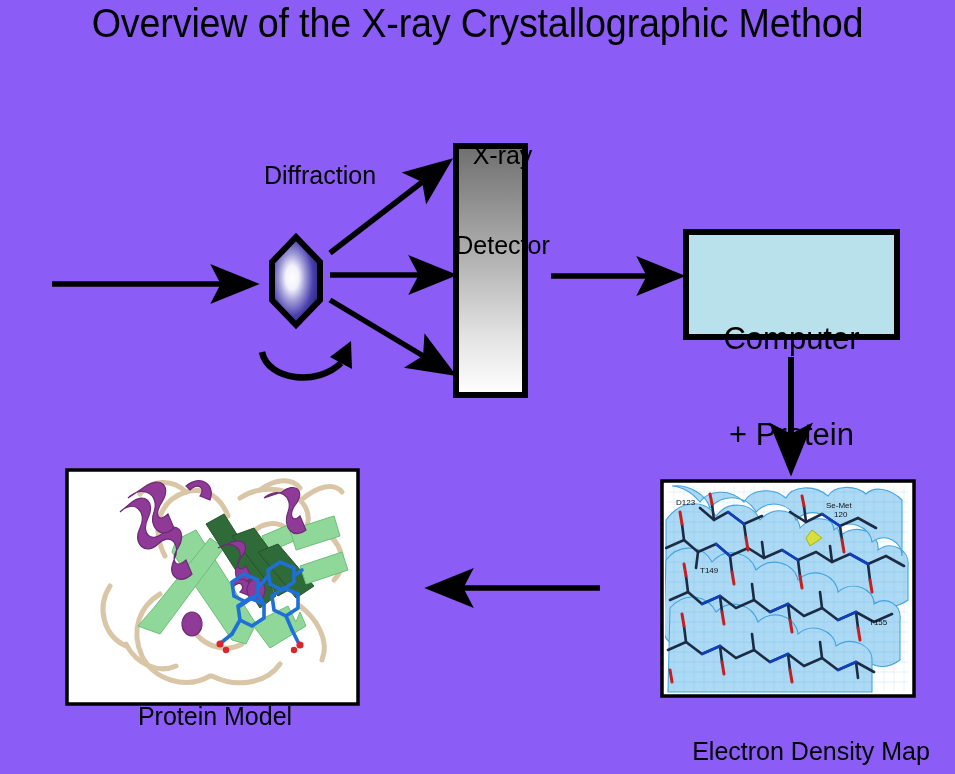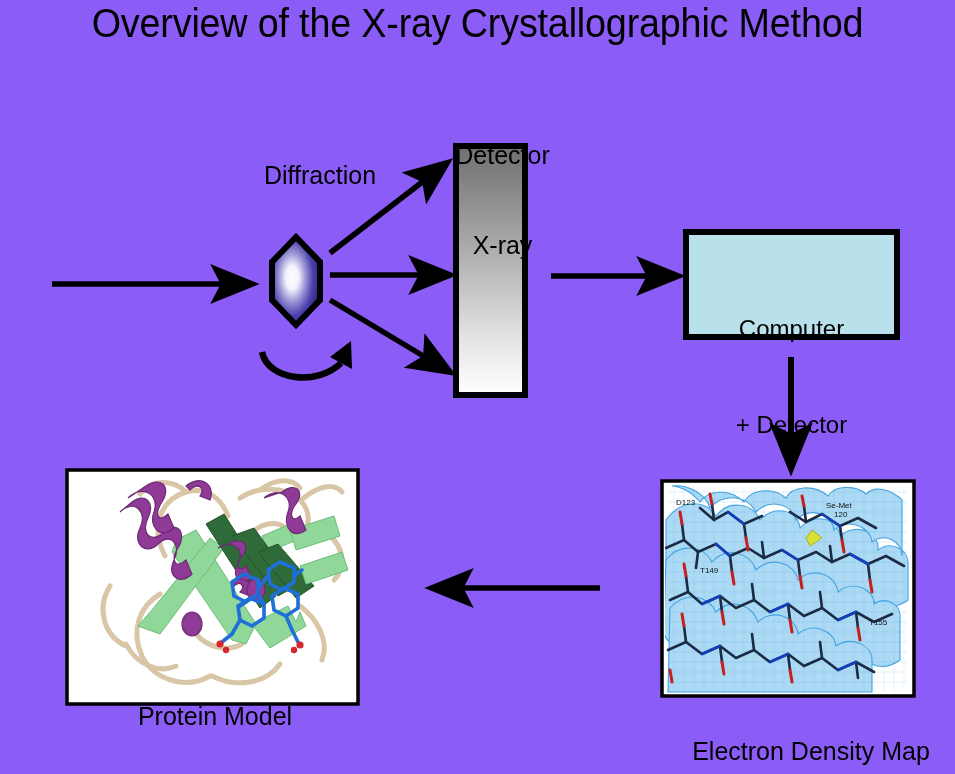--- a/index.html
+++ b/index.html
@@ -45,24 +45,24 @@
     text-align: center;
   }
   #lbl-xrays   { left: 60px;  top: 240px; width: 160px; }
   #lbl-diff    { left: 240px; top: 160px; width: 160px; text-align: center; }
   #lbl-det     { left: 415px; top:  80px; width: 175px; }
   #lbl-protein { left: 60px;  top: 701px; width: 310px; }
   #lbl-edm     { left: 656px; top: 736px; width: 310px; text-align: center; }
   .boxtext {
     position: absolute;
     left: 689px;
-    top: 249px;
+    top: 259px;
     width: 205px;
     text-align: center;
-    font-size: 24px;
+    font-size: 31px;
     line-height: 32px;
     color: #000;
     white-space: pre;
   }
   
   #art {
     position: absolute;
     left: 0; top: 0;
     width: 955px;
     height: 774px;
@@ -330,25 +330,25 @@
           <text x="700" y="573">T149</text>
           <text x="869" y="625">T155</text>
         </g>
       </g>
     </g>
   </svg>
 
   <div class="lbl" id="lbl-diff">Diffraction</div>
 
   <div class="lbl" id="lbl-det">
+    <div>X-ray</div>
     <div>Detector</div>
-    <div>X-ray</div>
   </div>
 
   <div class="boxtext">
     <div>Computer</div>
-    <div>+ Detector</div>
+    <div>+ Protein</div>
   </div>
 
   <div class="lbl" id="lbl-protein">Protein Model</div>
   <div class="lbl" id="lbl-edm">Electron Density Map</div>
 
 </div>
 
 </body></html>

